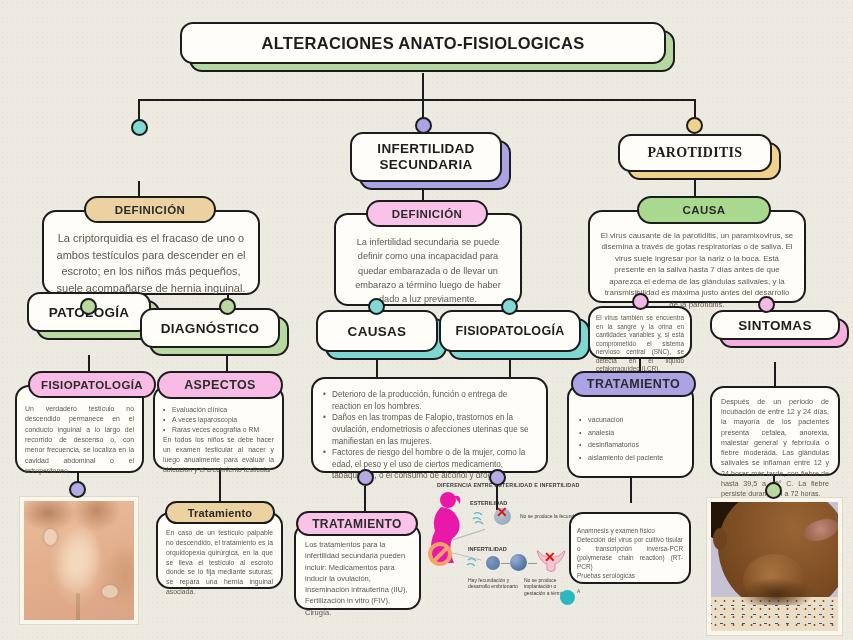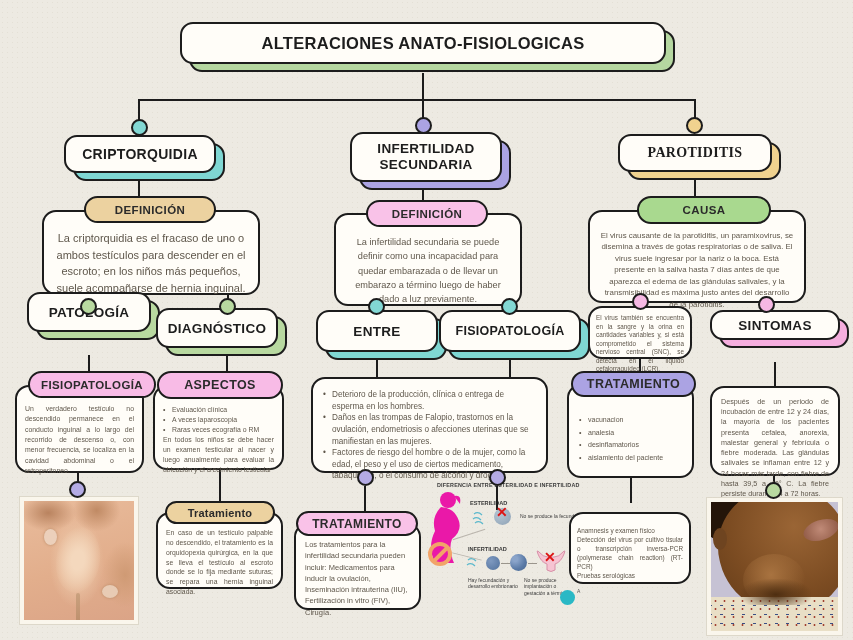--- a/index.html
+++ b/index.html
@@ -54,24 +54,20 @@
 
   <div class="vl" style="left:422px; top:73px; height:28px;"></div>
   <div class="hl" style="left:138px; top:99px; width:558px;"></div>
   <div class="vl" style="left:138px; top:99px; height:22px;"></div>
   <div class="vl" style="left:422px; top:99px; height:20px;"></div>
   <div class="vl" style="left:694px; top:99px; height:20px;"></div>
   <div class="dot" style="left:131px; top:119px; background:#82d8d4;"></div>
   <div class="dot" style="left:415px; top:117px; background:#aba3e3;"></div>
   <div class="dot" style="left:686px; top:117px; background:#f0d28f;"></div>
 
-  <div class="hdr" style="left:64px; top:135px; width:152px; height:38px;">
-    <div class="sh" style="background:#7fd7d3;"></div>
-    <div class="face" style="font-size:14px;">CRIPTORQUIDIA</div>
-  </div>
   <div class="hdr" style="left:350px; top:132px; width:152px; height:50px;">
     <div class="sh" style="background:#aba3e3;"></div>
     <div class="face" style="font-size:13.5px; line-height:1.2;">
       <span>INFERTILIDAD</span>
       <span>SECUNDARIA</span>
     </div>
   </div>
   <div class="hdr" style="left:618px; top:134px; width:154px; height:38px;font-family:Liberation Serif, serif;">
     <div class="sh" style="background:#f0d28f;"></div>
     <div class="face" style="font-size:14px;">PAROTIDITIS</div>
@@ -96,27 +92,27 @@
   <div class="dot" style="left:219px; top:298px; background:#b8d9a0;"></div>
   <div class="dot" style="left:368px; top:298px; background:#82d8d4;"></div>
   <div class="dot" style="left:501px; top:298px; background:#82d8d4;"></div>
   <div class="dot" style="left:632px; top:293px; background:#f5b8e3;"></div>
   <div class="dot" style="left:758px; top:296px; background:#f5b8e3;"></div>
 
   <div class="hdr" style="left:27px; top:292px; width:124px; height:40px;">
     <div class="sh" style="background:#b8d9a0;"></div>
     <div class="face" style="font-size:13.5px;">PATOLOGÍA</div>
   </div>
-  <div class="hdr" style="left:156px; top:308px; width:122px; height:40px;">
+  <div class="hdr" style="left:140px; top:308px; width:140px; height:40px;">
     <div class="sh" style="background:#b8d9a0;"></div>
     <div class="face" style="font-size:13.5px;">DIAGNÓSTICO</div>
   </div>
   <div class="hdr" style="left:316px; top:310px; width:122px; height:42px;">
     <div class="sh" style="background:#7fd7d3;"></div>
-    <div class="face" style="font-size:13.5px;">ENTRE</div>
+    <div class="face" style="font-size:13.5px;">CAUSAS</div>
   </div>
   <div class="hdr" style="left:439px; top:310px; width:142px; height:42px;">
     <div class="sh" style="background:#7fd7d3;"></div>
     <div class="face" style="font-size:12.5px;">FISIOPATOLOGÍA</div>
   </div>
   <div class="tbox jst" style="left:588px; top:306px; width:104px; height:53px; padding:6px 6px 4px; font-size:6.3px; line-height:1.35;">El virus también se encuentra en la sangre y la orina en cantidades variables y, si está comprometido el sistema nervioso central (SNC), se detecta en el líquido cefalorraquídeo (LCR).</div>
   <div class="hdr" style="left:710px; top:310px; width:130px; height:30px;">
     <div class="sh" style="background:#f5aede;"></div>
     <div class="face" style="font-size:13.5px;">SINTOMAS</div>
   </div>
@@ -136,21 +132,21 @@
     <ul class="bul">
       <li>Evaluación clínica</li>
       <li>A veces laparoscopia</li>
       <li>Raras veces ecografía o RM</li>
     </ul>
     <div class="jst">En todos los niños se debe hacer un examen testicular al nacer y luego anualmente para evaluar la ubicación y el crecimiento testicular</div>
   </div>
 
   <div class="tbox" style="left:311px; top:377px; width:237px; height:96px; padding:10px 10px 4px; font-size:8.2px; line-height:1.42;">
     <ul class="bul">
-      <li>Deterioro de la producción, clínica o entrega de esperma en los hombres.</li>
+      <li>Deterioro de la producción, función o entrega de reaction en los hombres.</li>
       <li>Daños en las trompas de Falopio, trastornos en la ovulación, endometriosis o afecciones uterinas que se manifiestan en las mujeres.</li>
       <li>Factores de riesgo del hombre o de la mujer, como la edad, el peso y el uso de ciertos medicamento, tabaquismo, o el consumo de alcohol y drogas.</li>
     </ul>
   </div>
 
   <div class="pill" style="left:571px; top:371px; width:125px; height:26px; background:#aba3e3; font-size:12.5px;">TRATAMIENTO</div>
   <div class="tbox" style="left:567px; top:384px; width:127px; height:94px; padding:28px 10px 4px; font-size:7px; line-height:1.8;">
     <ul class="bul">
       <li>vacunacion</li>
       <li>analesia</li>

